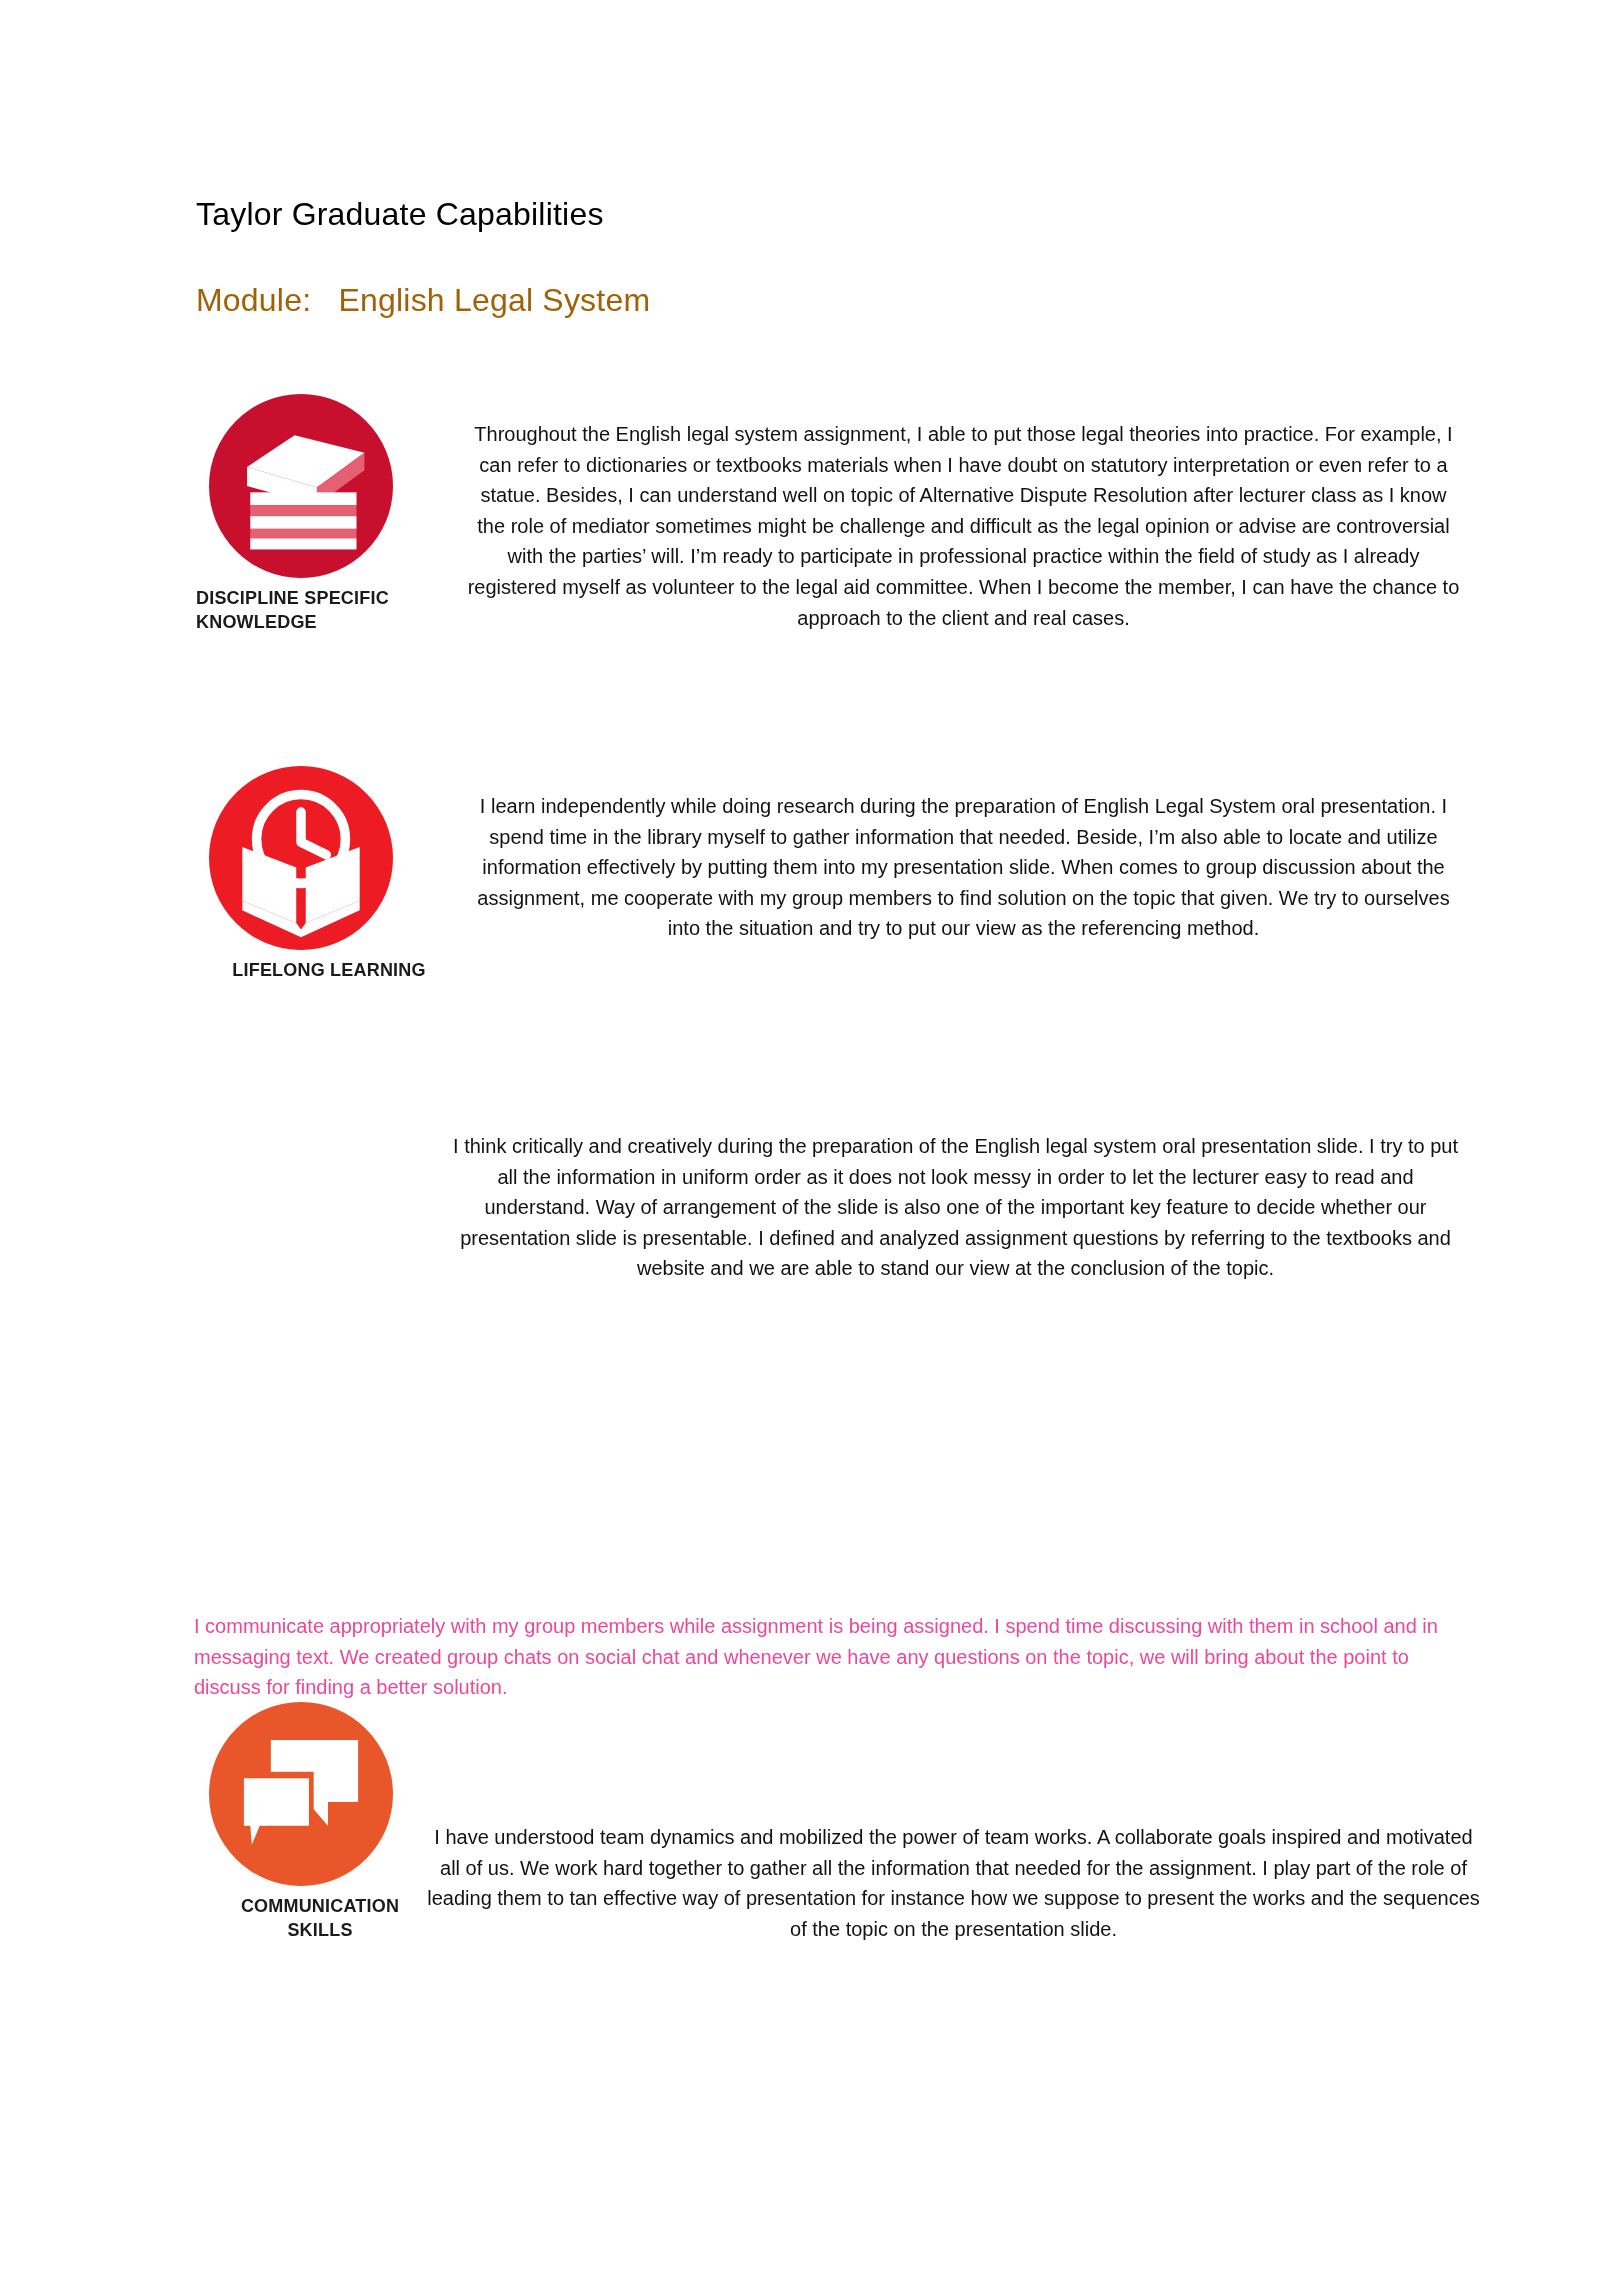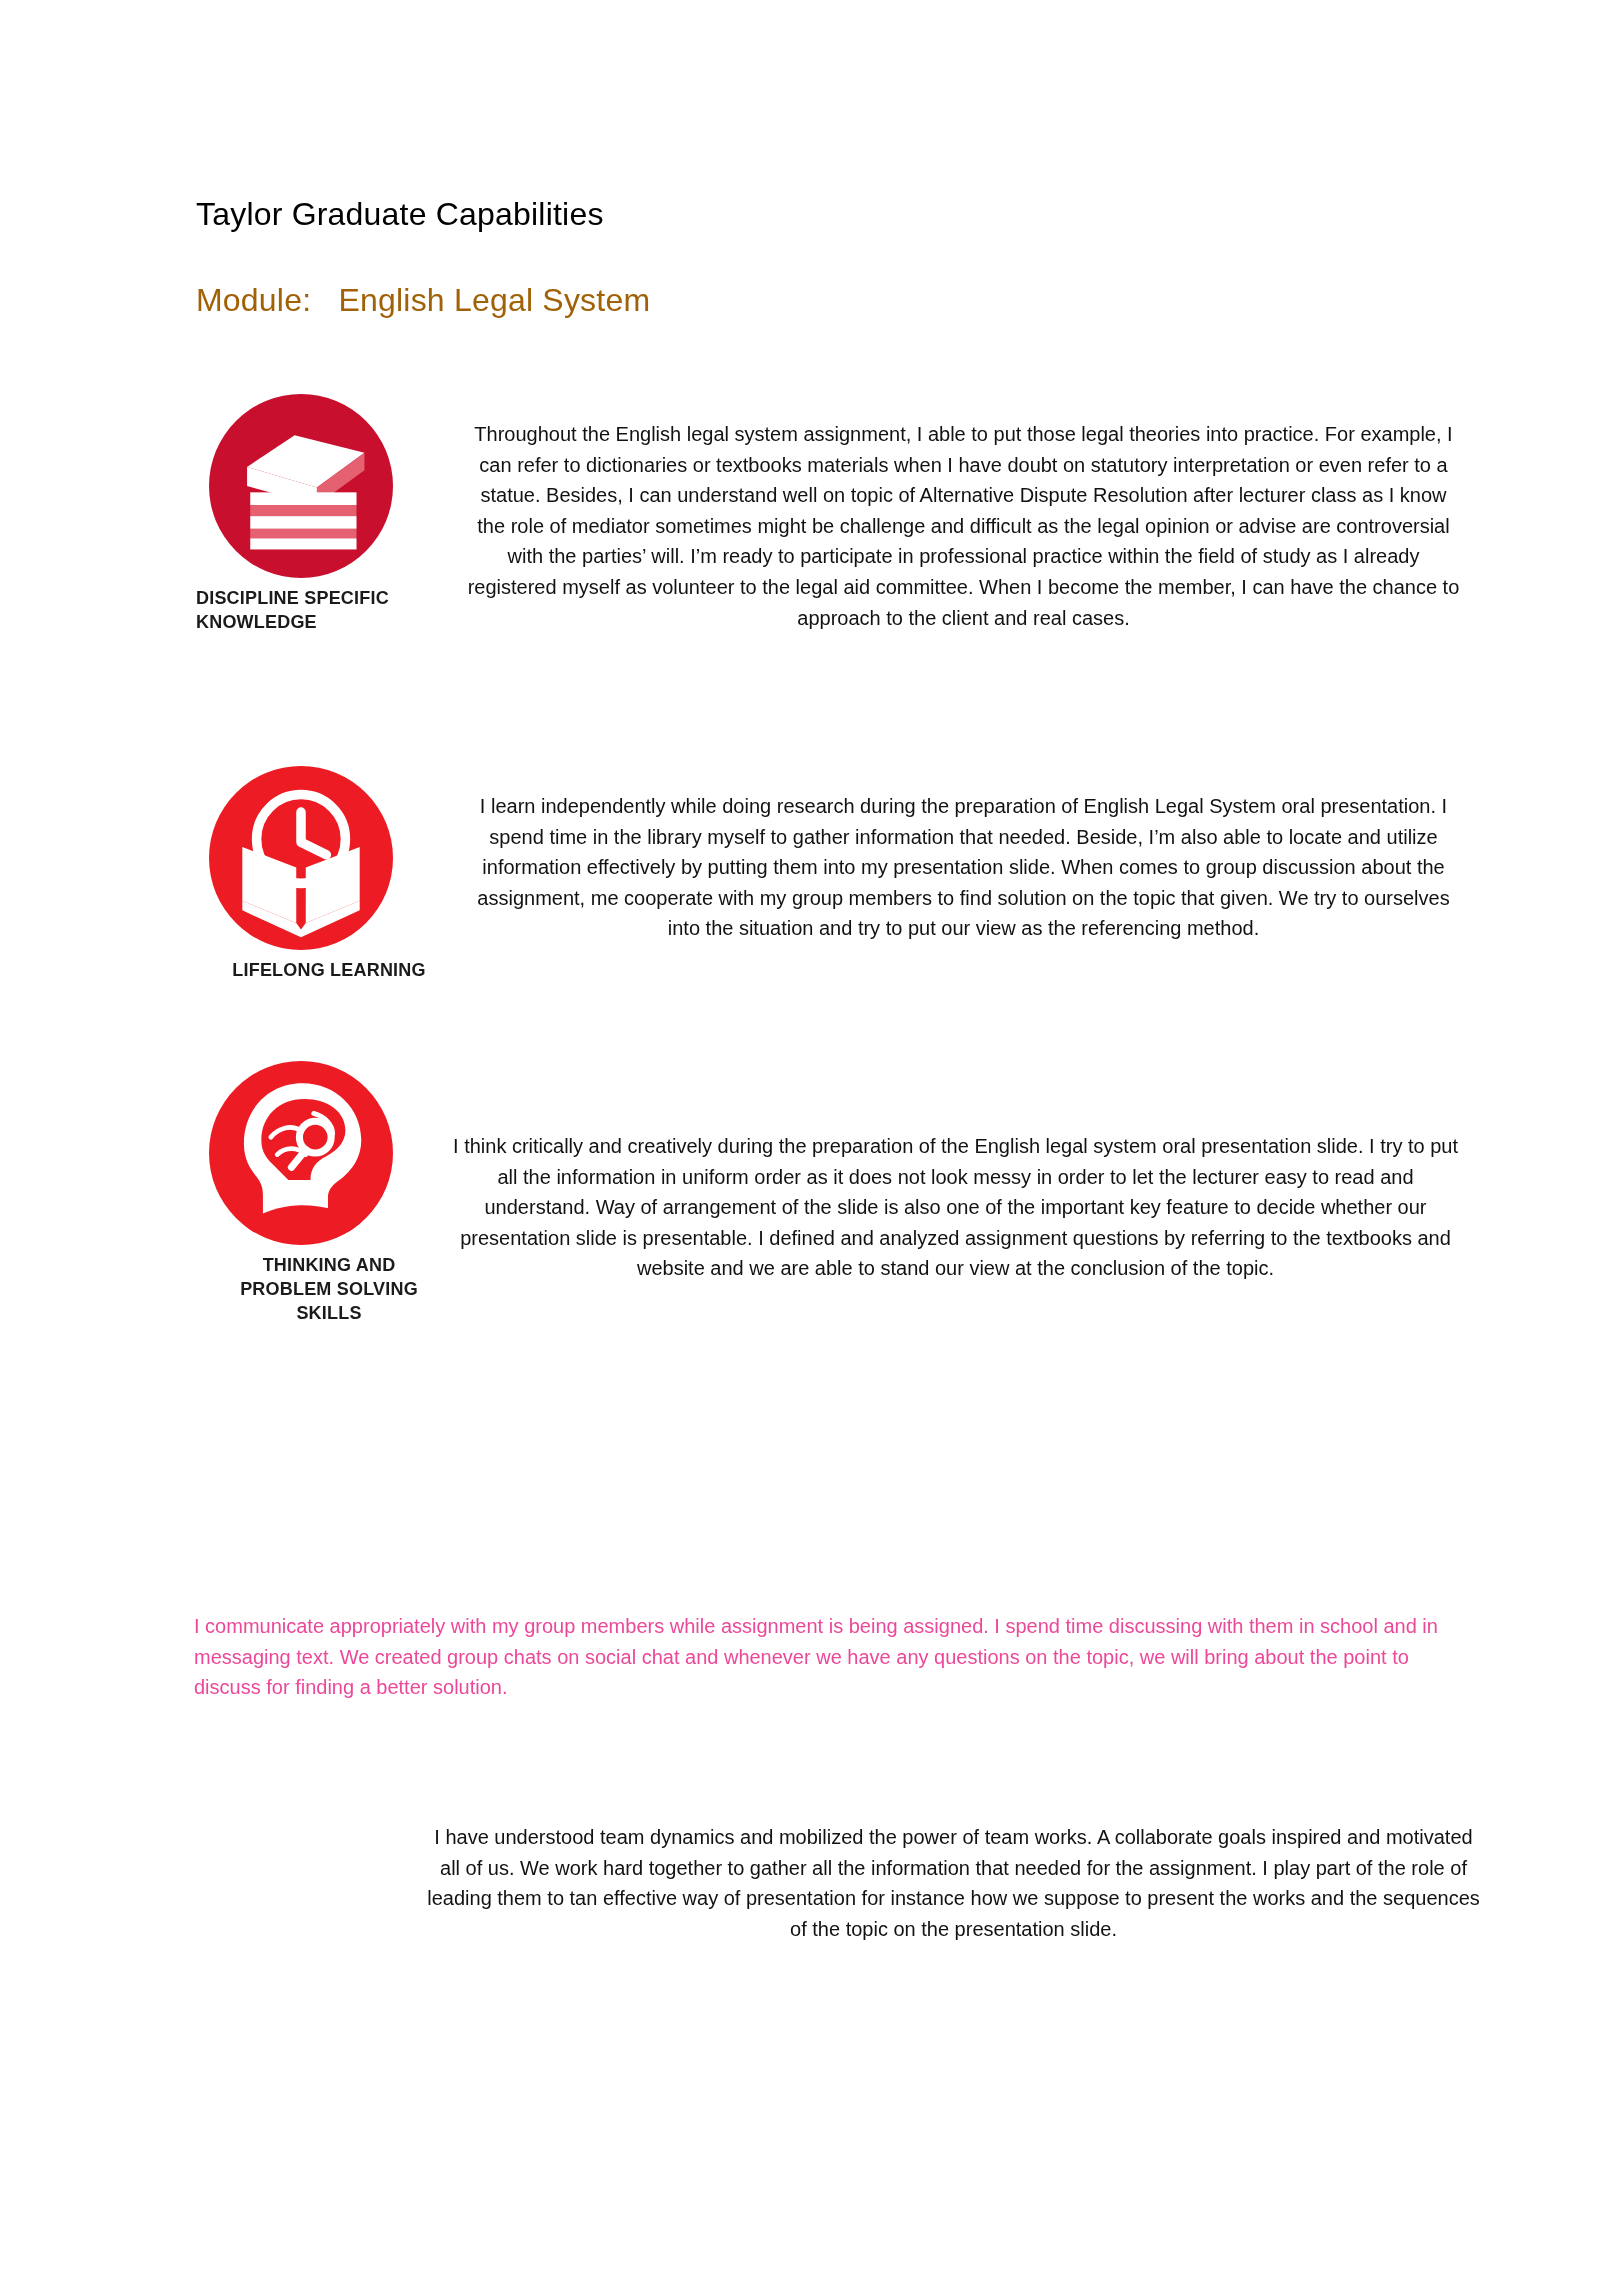--- a/index.html
+++ b/index.html
@@ -142,46 +142,35 @@
           <path d="M190 102 L122 128 L122 198 L190 170 Z" fill="#ffffff"></path>
           <path d="M42 170 L110 198 L116 206 L122 198 L190 170 L190 182 L116 216 L42 182 Z" fill="#ffffff"></path>
         </svg>
       </div>
       <div class="cap-label cap-label-ind">LIFELONG LEARNING</div>
     </div>
     <div class="cap-text" style="left:268px; top:25px; width:999px;">I learn independently while doing research during the preparation of English Legal System oral presentation. I spend time in the library myself to gather information that needed. Beside, I’m also able to locate and utilize information effectively by putting them into my presentation slide. When comes to group discussion about the assignment, me cooperate with my group members to find solution on the topic that given. We try to ourselves into the situation and try to put our view as the referencing method.</div>
   </div>
 
   <div class="cap-block" style="left:196px; top:1061px; width:1266px; height:340px;">
-    <div class="cap-left">
-      <div class="icon-circle" style="background:#ED1C24;">
-        <svg viewBox="0 0 232 232" xmlns="http://www.w3.org/2000/svg" aria-hidden="true">
-
-          <path d="M118 28 C74 28 44 62 44 104 C44 124 52 136 60 146 C66 154 68 160 68 170
-                   L68 196 L150 196 L150 172 C150 164 154 158 162 152 C182 138 192 120 192 100
-                   C192 60 160 28 118 28 Z" fill="#ffffff"></path>
-
-          <path d="M120 48 C88 48 66 70 66 100 C66 114 72 122 80 130 L100 150 L128 150
-                   C128 134 136 126 148 120 C164 112 172 100 172 88 C172 64 150 48 120 48 Z" fill="#ED1C24"></path>
-
-          <path d="M78 96 C88 84 104 80 116 88" fill="none" stroke="#ffffff" stroke-width="6" stroke-linecap="round"></path>
-          <path d="M86 118 C96 108 112 108 122 118" fill="none" stroke="#ffffff" stroke-width="6" stroke-linecap="round"></path>
-          <path d="M132 66 C146 70 156 80 156 92" fill="none" stroke="#ffffff" stroke-width="6" stroke-linecap="round"></path>
-
-          <circle cx="134" cy="96" r="20" fill="none" stroke="#ffffff" stroke-width="9"></circle>
-          <line x1="122" y1="112" x2="104" y2="134" stroke="#ffffff" stroke-width="9" stroke-linecap="round"></line>
-
-          <path d="M40 210 C62 190 94 182 116 182 C146 182 176 190 196 206 L196 216 L40 216 Z" fill="#ED1C24"></path>
-        </svg>
-      </div>
-      <div class="cap-label cap-label-ind">THINKING  AND PROBLEM SOLVING SKILLS</div>
-    </div>
     <div class="cap-text" style="left:249px; top:70px; width:1021px;">I think critically and creatively during the preparation of the English legal system oral presentation slide. I try to put all the information in uniform order as it does not look messy in order to  let the lecturer easy to read and understand. Way of arrangement of the slide is also one of the important key feature to decide whether our presentation slide is presentable. I defined and analyzed assignment questions by referring to the textbooks and website and we are able to stand our view at the conclusion of the topic.</div>
   </div>
 
   <div class="free-para" style="left:194px; top:1611px; width:1273px;">I communicate appropriately with my group members while assignment is being assigned. I spend time discussing with them in school and in messaging text. We created group chats on social chat and whenever we have any questions on the topic, we will bring about the point to discuss for finding a better solution.</div>
 
   <div class="cap-block" style="left:196px; top:1702px; width:1266px; height:332px;">
+    <div class="cap-left">
+      <div class="icon-circle" style="background:#E8562A;">
+        <svg viewBox="0 0 232 232" xmlns="http://www.w3.org/2000/svg" aria-hidden="true">
+
+          <path d="M78 48 L188 48 L188 126 L150 126 L150 156 L124 126 L78 126 Z" fill="#ffffff"></path>
+
+          <path d="M36 96 L44 96 L44 88 L132 88 L132 162 L66 162 L56 186 L54 162 L36 162 Z" fill="#E8562A"></path>
+          <path d="M44 96 L126 96 L126 156 L64 156 L54 180 L52 156 L44 156 Z" fill="#ffffff"></path>
+        </svg>
+      </div>
+      <div class="cap-label cap-label-ind" style="width:196px;">COMMUNICATION SKILLS</div>
+    </div>
     <div class="cap-text" style="left:231px; top:120px; width:1053px;">I have understood team dynamics and mobilized the power of team works. A collaborate goals inspired and motivated all of us. We work hard together to gather all the information that needed for the assignment. I play part of the role of leading them to tan effective way of presentation for instance how we suppose to present the works and the sequences of the topic on the presentation slide.</div>
   </div>
 
 </div>
 
 
 </body></html>

